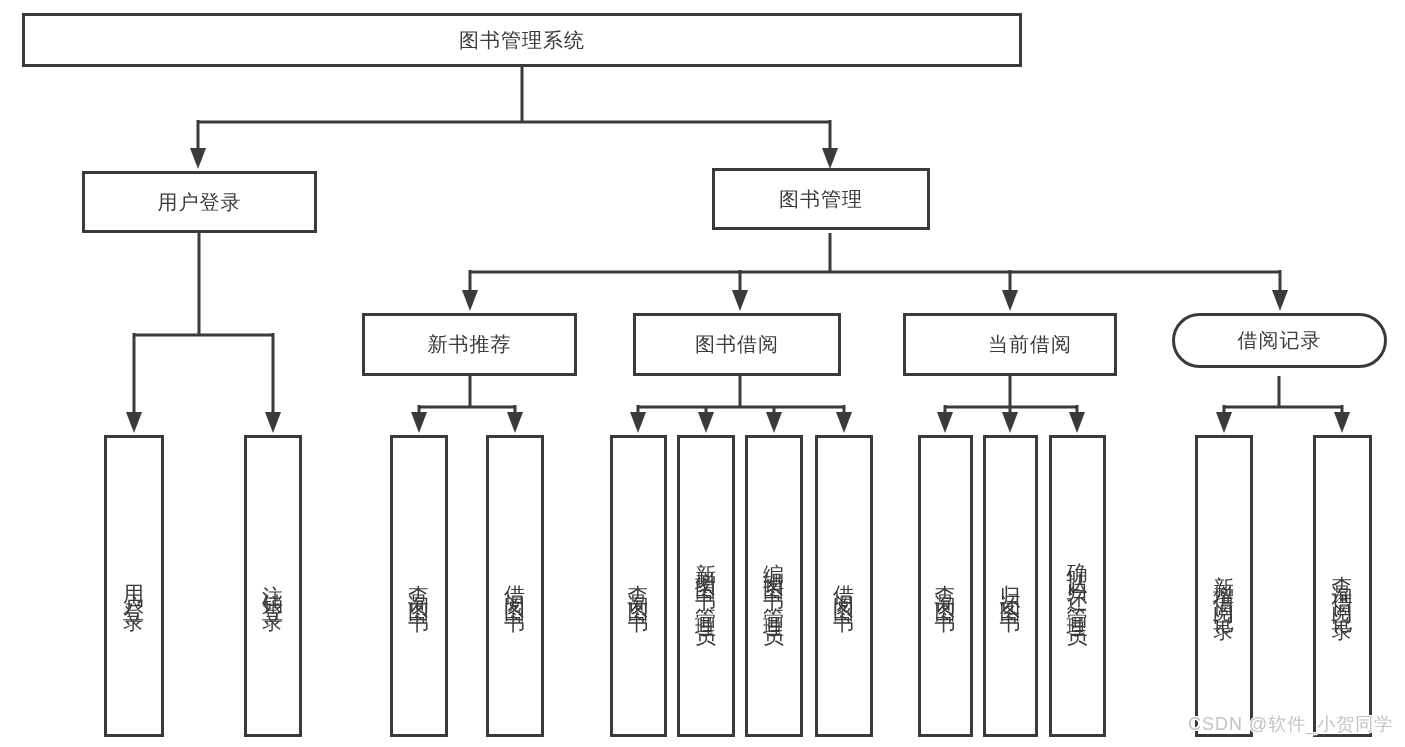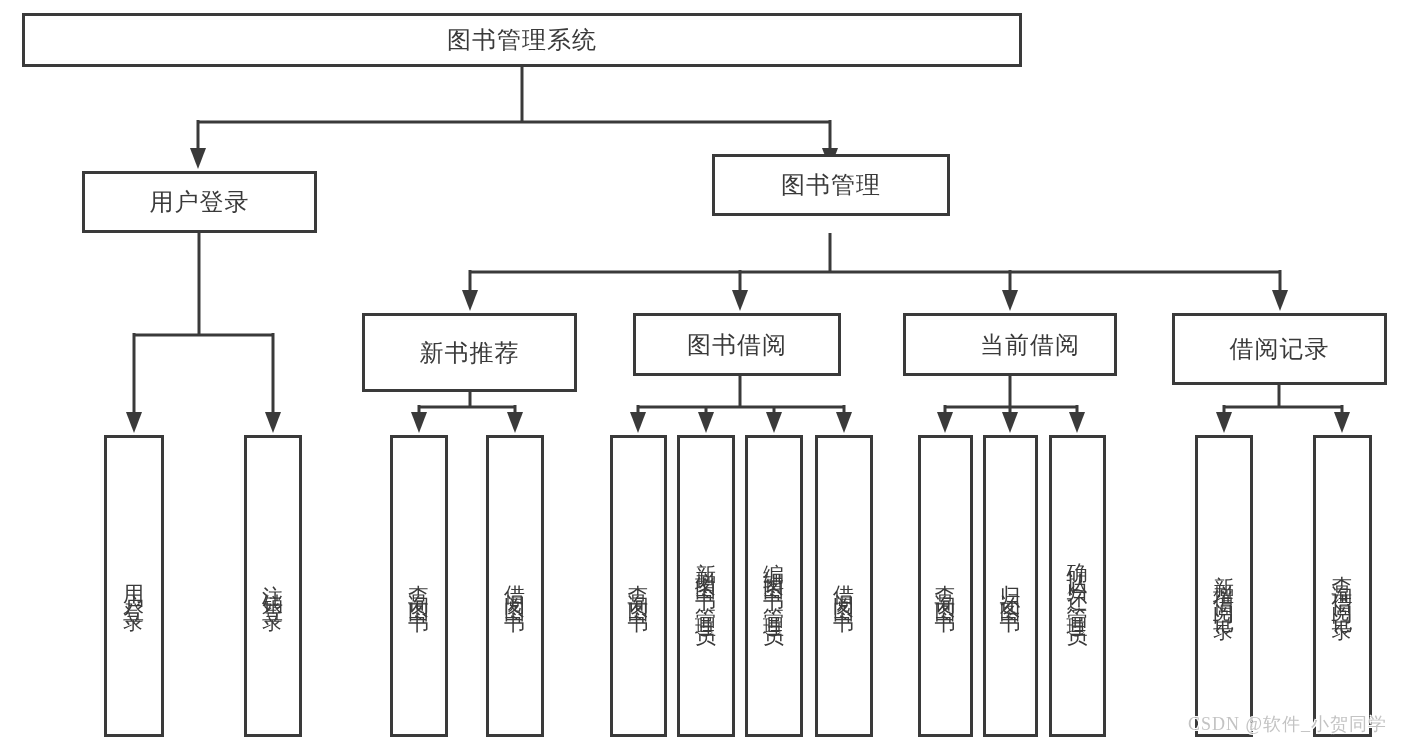--- a/index.html
+++ b/index.html
@@ -19,39 +19,38 @@
   .connectors{position:absolute;left:0;top:0;width:1405px;height:747px;}
   .node{
     position:absolute;
     box-sizing:border-box;
     background:#fff;
     border:3px solid var(--line);
     display:flex;align-items:center;justify-content:center;
     color:var(--text);
     text-align:center;
   }
-  .h-node{font-size:24px;letter-spacing:1px;white-space:nowrap;text-align:right;}
+  .h-node{font-size:20px;letter-spacing:1px;white-space:nowrap;text-align:right;}
   .v-node{
     writing-mode:vertical-rl;
     text-orientation:upright;
     font-size:21px;
     letter-spacing:9px;
     line-height:1;
   }
   .watermark{
     position:absolute;
     left:1188px;top:712px;
     font-size:18px;
     letter-spacing:1px;
     color:var(--wm);
     white-space:nowrap;
     text-shadow:
       -1px -1px 0 #fff, 1px -1px 0 #fff,
       -1px  1px 0 #fff, 1px  1px 0 #fff;
-    font-family: Liberation Serif, serif;
   }
 </style>
 </head>
 <body>
 
 <div class="stage">
 
   <svg class="connectors" viewBox="0 0 1405 747" aria-hidden="true">
     <g stroke="#3a3a3a" stroke-width="3" fill="none">
 
@@ -114,26 +113,26 @@
       <polygon points="1002,412 1018,412 1010,433"></polygon>
       <polygon points="1069,412 1085,412 1077,433"></polygon>
       <polygon points="1216,412 1232,412 1224,433"></polygon>
       <polygon points="1334,412 1350,412 1342,433"></polygon>
     </g>
   </svg>
 
   <div class="node h-node" style="left:22px;top:13px;width:1000px;height:54px;">图书管理系统</div>
 
   <div class="node h-node" style="left:82px;top:171px;width:235px;height:62px;">用户登录</div>
-  <div class="node h-node" style="left:712px;top:154px;width:238px;height:62px;">图书管理</div>
+  <div class="node h-node" style="left:712px;top:168px;width:218px;height:62px;">图书管理</div>
 
-  <div class="node h-node" style="left:362px;top:313px;width:215px;height:79px;">新书推荐</div>
+  <div class="node h-node" style="left:362px;top:313px;width:215px;height:63px;">新书推荐</div>
   <div class="node h-node" style="left:633px;top:313px;width:208px;height:63px;">图书借阅</div>
   <div class="node h-node" style="left:903px;top:313px;width:214px;height:63px;padding-left:40px;">当前借阅</div>
-  <div class="node h-node" style="left:1172px;top:313px;width:215px;height:72px;">借阅记录</div>
+  <div class="node h-node" style="left:1172px;top:313px;width:215px;height:55px;border-radius:28px;">借阅记录</div>
 
   <div class="node v-node" style="left:104px;top:435px;width:60px;height:302px;">用户登录</div>
   <div class="node v-node" style="left:244px;top:435px;width:58px;height:302px;">注销登录</div>
 
   <div class="node v-node" style="left:390px;top:435px;width:58px;height:302px;">查询图书</div>
   <div class="node v-node" style="left:486px;top:435px;width:58px;height:302px;">借阅图书</div>
 
   <div class="node v-node" style="left:610px;top:435px;width:57px;height:302px;">查询图书</div>
   <div class="node v-node" style="left:677px;top:435px;width:58px;height:302px;">新增图书（管理员）</div>
   <div class="node v-node" style="left:745px;top:435px;width:58px;height:302px;">编辑图书（管理员）</div>

